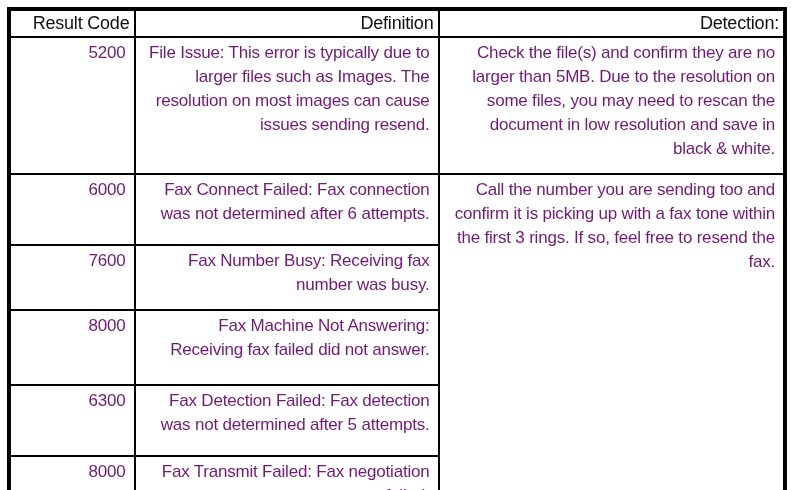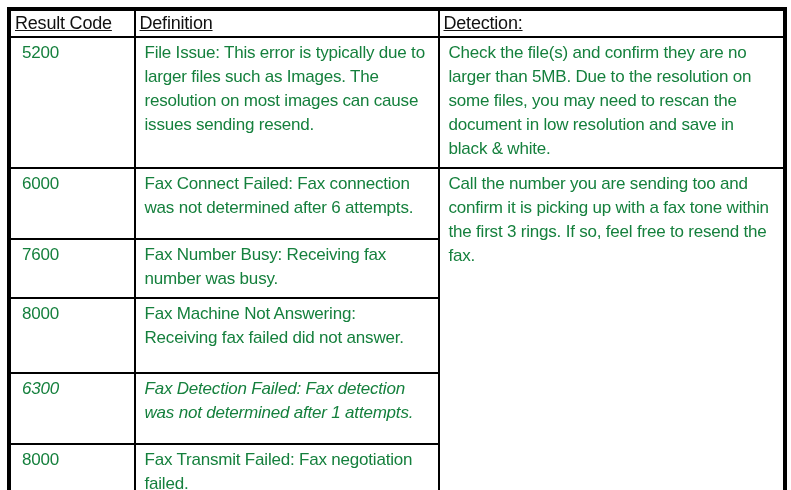--- a/index.html
+++ b/index.html
@@ -29,43 +29,42 @@
     outline: 1px solid #000000;
   }
   col.c-code { width: 125px; }
   col.c-def  { width: 304px; }
   col.c-res  { width: 346px; }
   th {
     height: 23px;
     font-size: 18px;
     font-weight: 400;
     color: #111111;
-    text-align: left;
+    text-align: right;
     vertical-align: middle;
     padding: 1px 4px;
     letter-spacing: -0.2px;
-    text-decoration: underline;
   }
   td {
     font-size: 17px;
     font-weight: 300;
-    color: #15803d;
-    text-align: left;
+    color: #701a75;
+    text-align: right;
     vertical-align: top;
-    padding: 3px 8px 6px 9px;
+    padding: 3px 8px 12px 9px;
     line-height: 24px;
     letter-spacing: -0.2px;
     overflow: hidden;
   }
   td.code-cell { padding-left: 11px; }
   tbody tr:nth-child(1) { height: 120px; }
   tbody tr:nth-child(2) { height: 71px; }
   tbody tr:nth-child(3) { height: 48px; }
   tbody tr:nth-child(4) { height: 75px; }
-  tbody tr:nth-child(5) { height: 71px; font-style: italic; }
+  tbody tr:nth-child(5) { height: 71px; }
   tbody tr:nth-child(6) { height: 50px; }
 </style>
 </head>
 <body>
 
 <div class="page">
   <table class="codes">
     <colgroup>
       <col class="c-code">
       <col class="c-def">
@@ -93,21 +92,21 @@
         <tr>
           <td class="code-cell">7600</td>
           <td>Fax Number Busy: Receiving fax number was busy.</td>
         </tr>
         <tr>
           <td class="code-cell">8000</td>
           <td>Fax Machine Not Answering: Receiving fax failed did not answer.</td>
         </tr>
         <tr>
           <td class="code-cell">6300</td>
-          <td>Fax Detection Failed: Fax detection was not determined after 1 attempts.</td>
+          <td>Fax Detection Failed: Fax detection was not determined after 5 attempts.</td>
         </tr>
         <tr>
           <td class="code-cell">8000</td>
           <td>Fax Transmit Failed: Fax negotiation failed.</td>
         </tr>
       </tbody>
   </table>
 </div>
 
 </body></html>

